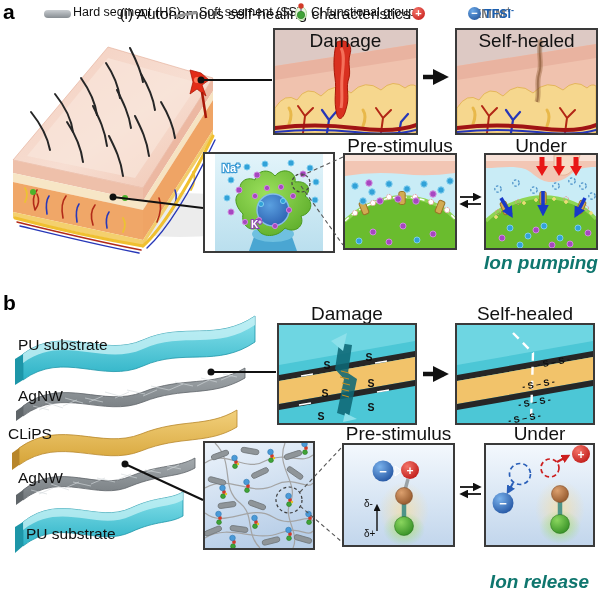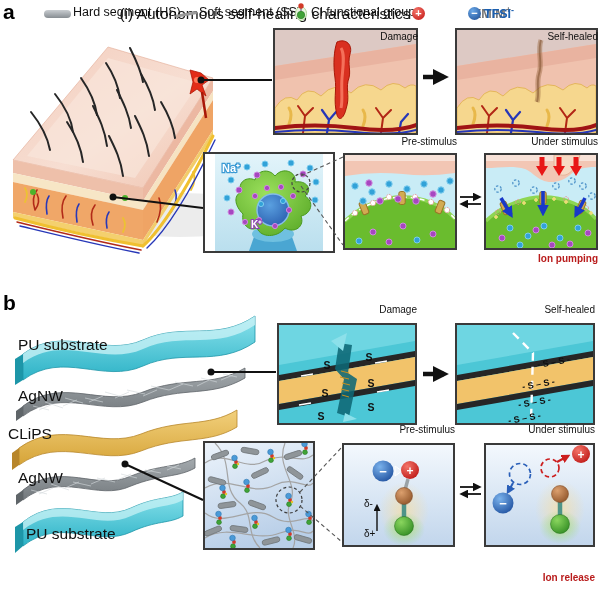--- a/index.html
+++ b/index.html
@@ -1,22 +1,22 @@
 <!DOCTYPE html>
 <html><head>
 <meta charset="utf-8">
 <style>
   html,body{margin:0;padding:0;background:#fff;}
   .fig{position:relative;width:600px;height:596px;background:#fff;
        font-family:"Liberation Sans",sans-serif;overflow:hidden;}
   .abs{position:absolute;}
   .plabel{position:absolute;font-size:21px;font-weight:bold;color:#000;line-height:1;}
   .ptitle{position:absolute;font-size:15.5px;color:#111;text-align:center;line-height:1.2;}
-  .cap{position:absolute;font-size:10px;color:#111;text-align:right;line-height:1.1;}
-  .cap.red{color:#b91c1c;font-weight:bold;}
+  .cap{position:absolute;font-size:19px;color:#111;text-align:center;line-height:1.1;}
+  .cap.red{color:#0f766e;font-weight:bold;font-style:italic;}
   .llabel{position:absolute;font-size:15.5px;color:#111;line-height:1;}
   .box{position:absolute;border:2px solid #3a3a3a;box-sizing:border-box;background:#fff;}
   .box svg{display:block;width:100%;height:100%;}
   .legend{position:absolute;left:16px;top:562;width:600px;height:34px;}
   .legend .txt{position:absolute;font-size:12.5px;color:#111;line-height:1.2;}
   .legend .txt sup{font-size:9px;}
   .legend .emim{color:#737373;font-weight:bold;margin-left:45px;}
   .legend .tfsi{color:#1b5fb0;font-weight:bold;}
   .hs-icon{position:absolute;width:27px;height:8px;border-radius:4px;
            background:linear-gradient(#c9cdd1,#878d92);}

